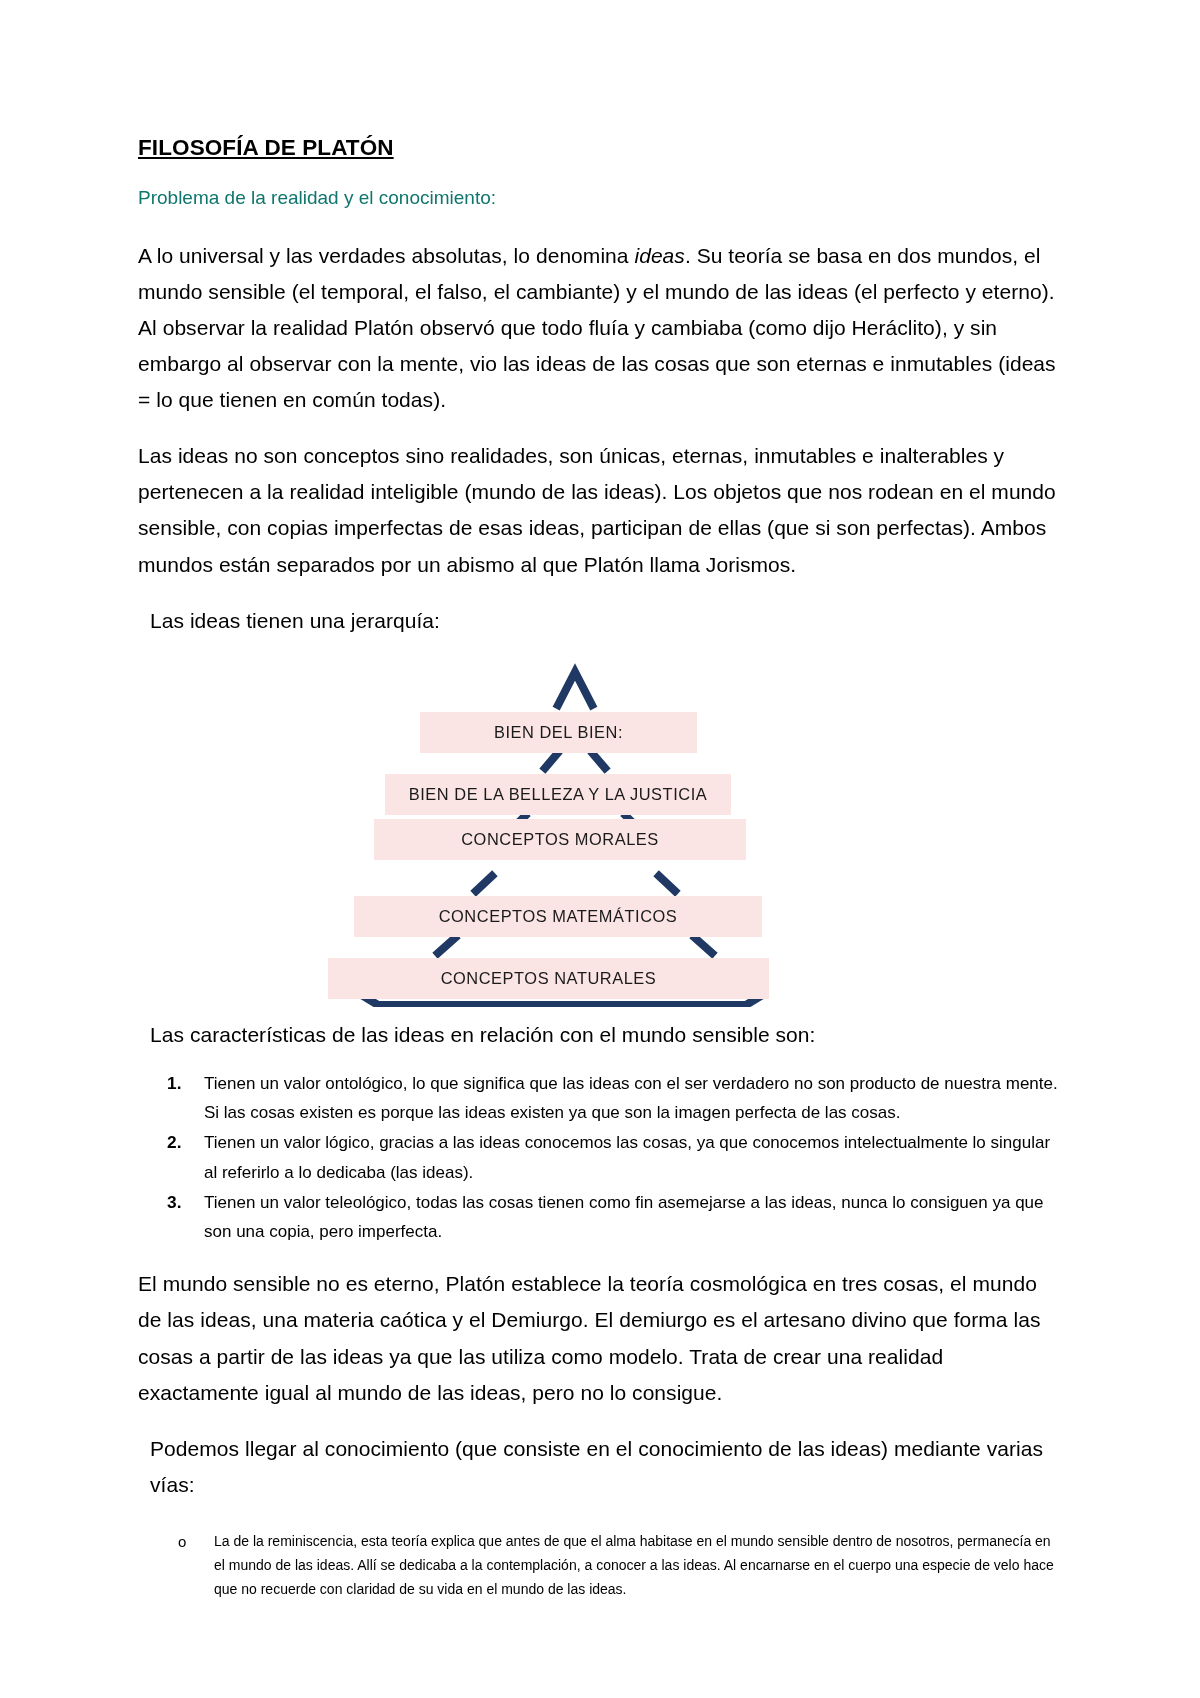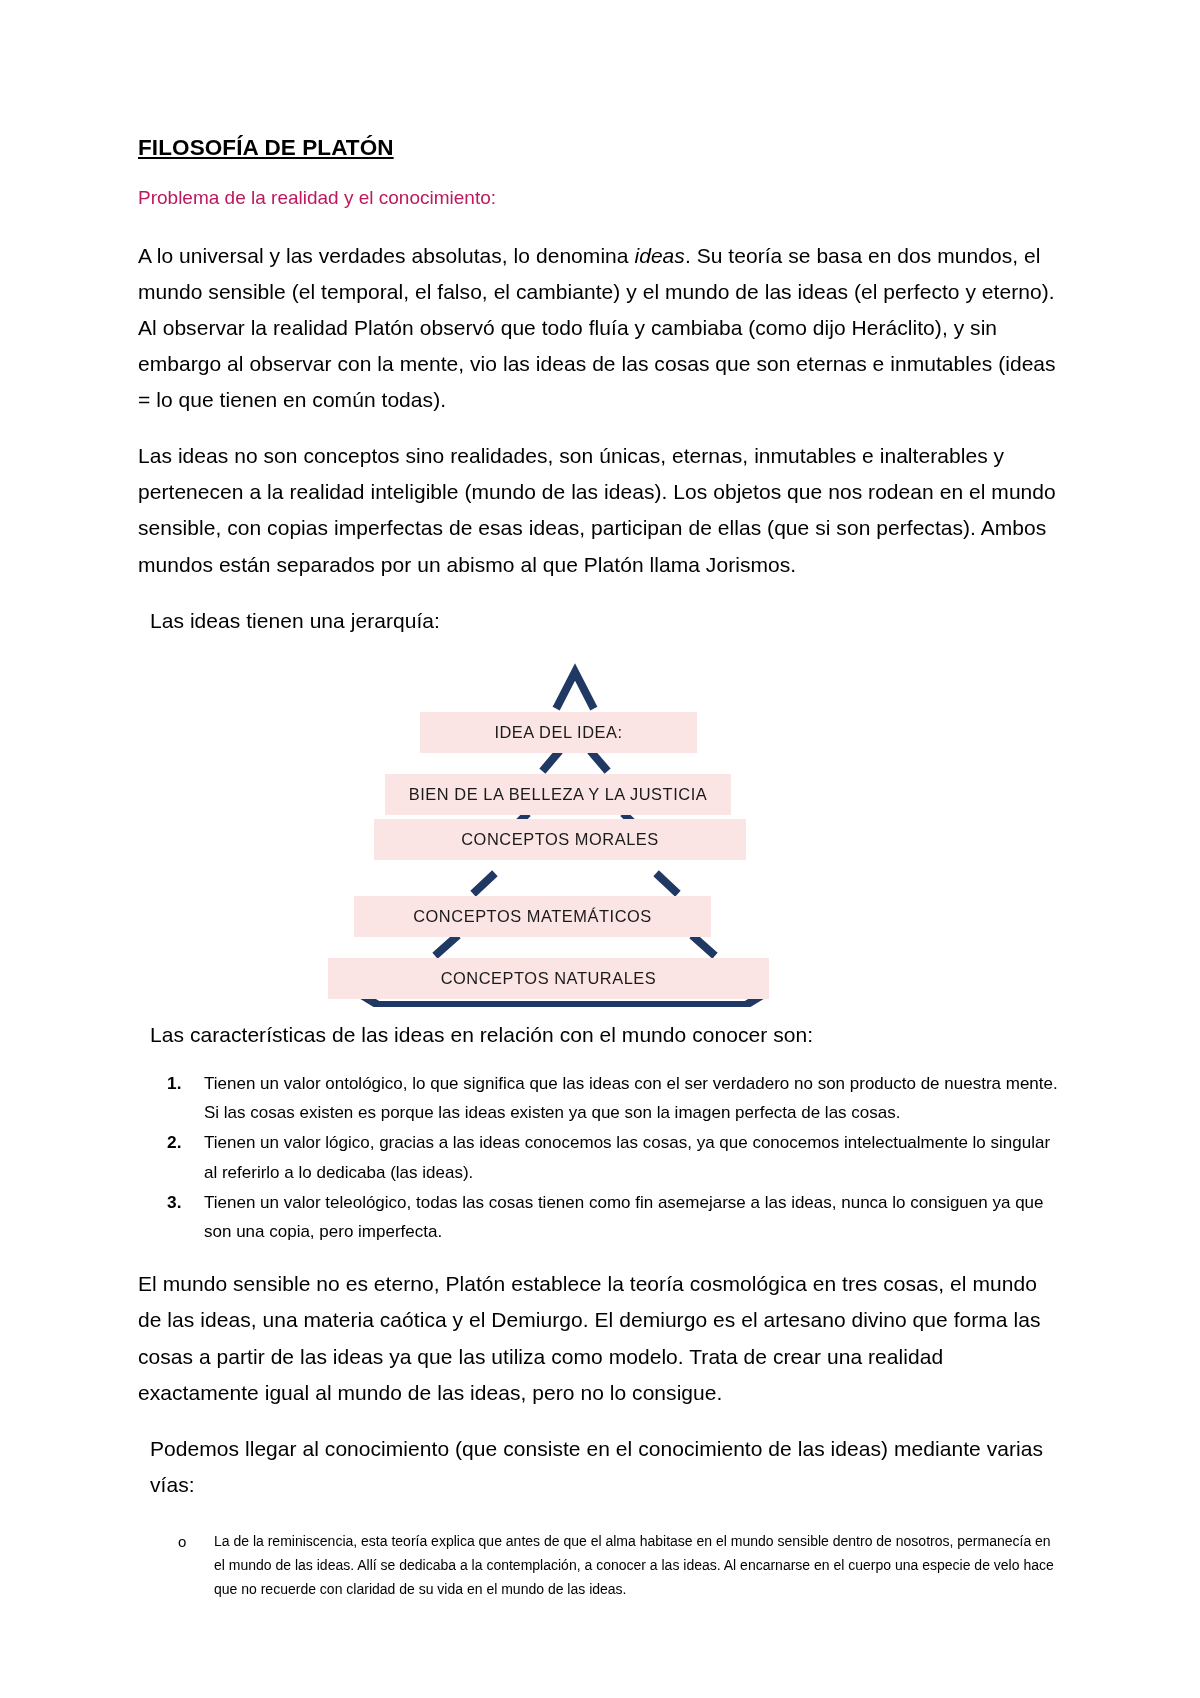--- a/index.html
+++ b/index.html
@@ -24,21 +24,21 @@
     font-size: 22.5px;
     font-weight: bold;
     text-decoration: underline;
     letter-spacing: 0.1px;
     margin: 0 0 26px 0;
     line-height: 1.15;
   }
   .section-heading {
     font-size: 19px;
     font-weight: normal;
-    color: #be185d;
+    color: #0f766e;
     margin: 0 0 28px 0;
     line-height: 1.2;
   }
   p.body-text {
     font-size: 21px;
     line-height: 1.72;
     margin: 0 0 20px 0;
     text-align: left;
     letter-spacing: 0.05px;
   }
@@ -68,21 +68,21 @@
     letter-spacing: 0.55px;
     display: flex;
     align-items: center;
     justify-content: center;
     height: 41px;
     white-space: nowrap;
   }
   .pyr-b1 { left: 282px; top: 57px;  width: 277px; }
   .pyr-b2 { left: 247px; top: 119px; width: 346px; }
   .pyr-b3 { left: 236px; top: 164px; width: 372px; }
-  .pyr-b4 { left: 216px; top: 241px; width: 357px; }
+  .pyr-b4 { left: 216px; top: 241px; width: 408px; }
   .pyr-b5 { left: 190px; top: 303px; width: 441px; }
 
   
   ol.num-list {
     margin: 0 0 20px 0;
     padding: 0 0 0 62px;
     list-style: none;
     counter-reset: numitem;
   }
   ol.num-list > li {
@@ -149,28 +149,28 @@
 
       <line x1="338" y1="236" x2="354" y2="221" stroke="#1f3864" stroke-width="8" stroke-linecap="square"></line>
       <line x1="521" y1="221" x2="537" y2="236" stroke="#1f3864" stroke-width="8" stroke-linecap="square"></line>
 
       <line x1="300" y1="298" x2="317" y2="283" stroke="#1f3864" stroke-width="8" stroke-linecap="square"></line>
       <line x1="557" y1="283" x2="574" y2="298" stroke="#1f3864" stroke-width="8" stroke-linecap="square"></line>
 
       <path d="M 225 341 L 240 350 L 608 350 L 623 341" fill="none" stroke="#1f3864" stroke-width="8" stroke-linecap="square" stroke-linejoin="miter"></path>
     </svg>
 
-    <div class="pyr-box pyr-b1">IDEA DEL IDEA:</div>
+    <div class="pyr-box pyr-b1">BIEN DEL BIEN:</div>
     <div class="pyr-box pyr-b2">BIEN DE LA BELLEZA Y LA JUSTICIA</div>
     <div class="pyr-box pyr-b3">CONCEPTOS MORALES</div>
     <div class="pyr-box pyr-b4">CONCEPTOS MATEMÁTICOS</div>
     <div class="pyr-box pyr-b5">CONCEPTOS NATURALES</div>
   </div>
 
-  <p class="body-text tight">Las características de las ideas en relación con el mundo conocer son:</p>
+  <p class="body-text tight">Las características de las ideas en relación con el mundo sensible son:</p>
 
   <ol class="num-list">
     <li>Tienen un valor ontológico, lo que significa que las ideas con el ser verdadero no son producto de nuestra mente. Si las cosas existen es porque las ideas existen ya que son la imagen perfecta de las cosas.</li>
     <li>Tienen un valor lógico, gracias a las ideas conocemos las cosas, ya que conocemos intelectualmente lo singular al referirlo a lo dedicaba (las ideas).</li>
     <li>Tienen un valor teleológico, todas las cosas tienen como fin asemejarse a las ideas, nunca lo consiguen ya que son una copia, pero imperfecta.</li>
   </ol>
 
   <p class="body-text">El mundo sensible no es eterno, Platón establece la teoría cosmológica en tres cosas, el mundo de las ideas, una materia caótica y el Demiurgo. El demiurgo es el artesano divino que forma las cosas a partir de las ideas ya que las utiliza como modelo. Trata de crear una realidad exactamente igual al mundo de las ideas, pero no lo consigue.</p>
 
   <p class="body-text tight">Podemos llegar al conocimiento (que consiste en el conocimiento de las ideas) mediante varias vías:</p>

